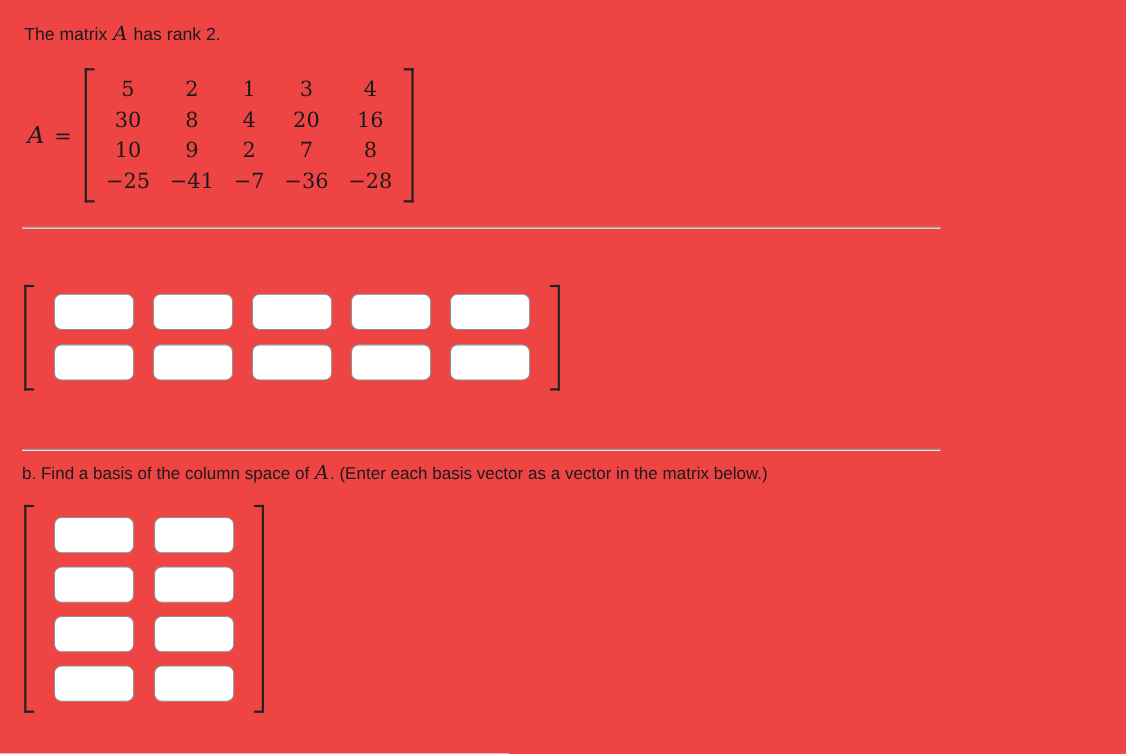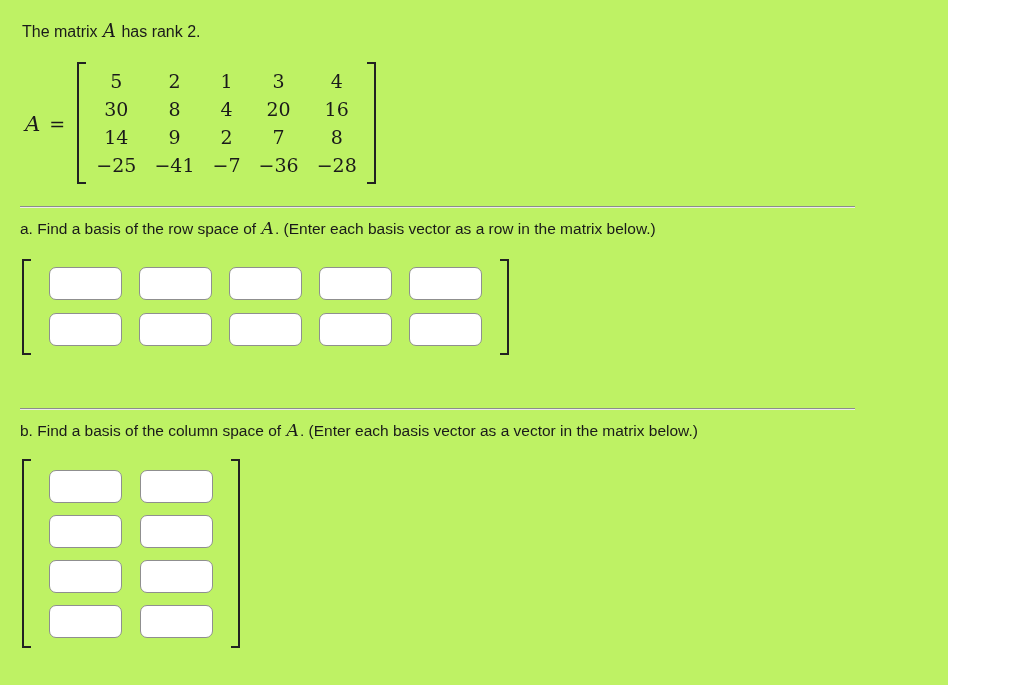--- a/index.html
+++ b/index.html
@@ -3,23 +3,23 @@
 <meta charset="utf-8">
 <style>
   * { box-sizing: border-box; }
   html, body { margin: 0; padding: 0; background: #ffffff; }
   body {
     font-family: "Liberation Sans", sans-serif;
     color: #1a1a1a;
   }
   .page {
     position: relative;
-    width: 948px;
+    width: 1024px;
     height: 685px;
-    background: #bef264;
+    background: #ef4444;
     overflow: hidden;
   }
 
   
   .intro {
     position: absolute;
     left: 22px;
     top: 21px;
     font-size: 16px;
     line-height: 20px;
@@ -128,40 +128,37 @@
           <span class="mcell">5</span>
           <span class="mcell">2</span>
           <span class="mcell">1</span>
           <span class="mcell">3</span>
           <span class="mcell">4</span>
           <span class="mcell">30</span>
           <span class="mcell">8</span>
           <span class="mcell">4</span>
           <span class="mcell">20</span>
           <span class="mcell">16</span>
-          <span class="mcell">14</span>
+          <span class="mcell">10</span>
           <span class="mcell">9</span>
           <span class="mcell">2</span>
           <span class="mcell">7</span>
           <span class="mcell">8</span>
           <span class="mcell">−25</span>
           <span class="mcell">−41</span>
           <span class="mcell">−7</span>
           <span class="mcell">−36</span>
           <span class="mcell">−28</span>
         </span>
       <span class="br br-right"></span>
     </span>
   </div>
 
   <hr class="divider" id="divider-1">
 
-  <div class="qlabel" id="label-a">
-    <span>a. Find a basis of the row space of </span><span class="mathvar">A</span><span>. (Enter each basis vector as a row in the matrix below.)</span>
-  </div>
 
   <div class="ansmat" id="answers-a">
     <span class="br br-left"></span>
     <span class="agrid agrid-a" style="grid-template-columns: repeat(5, auto);">
         <input type="text" class="ans-box" style="">
         <input type="text" class="ans-box" style="">
         <input type="text" class="ans-box" style="">
         <input type="text" class="ans-box" style="">
         <input type="text" class="ans-box" style="">
         <input type="text" class="ans-box" style="">

